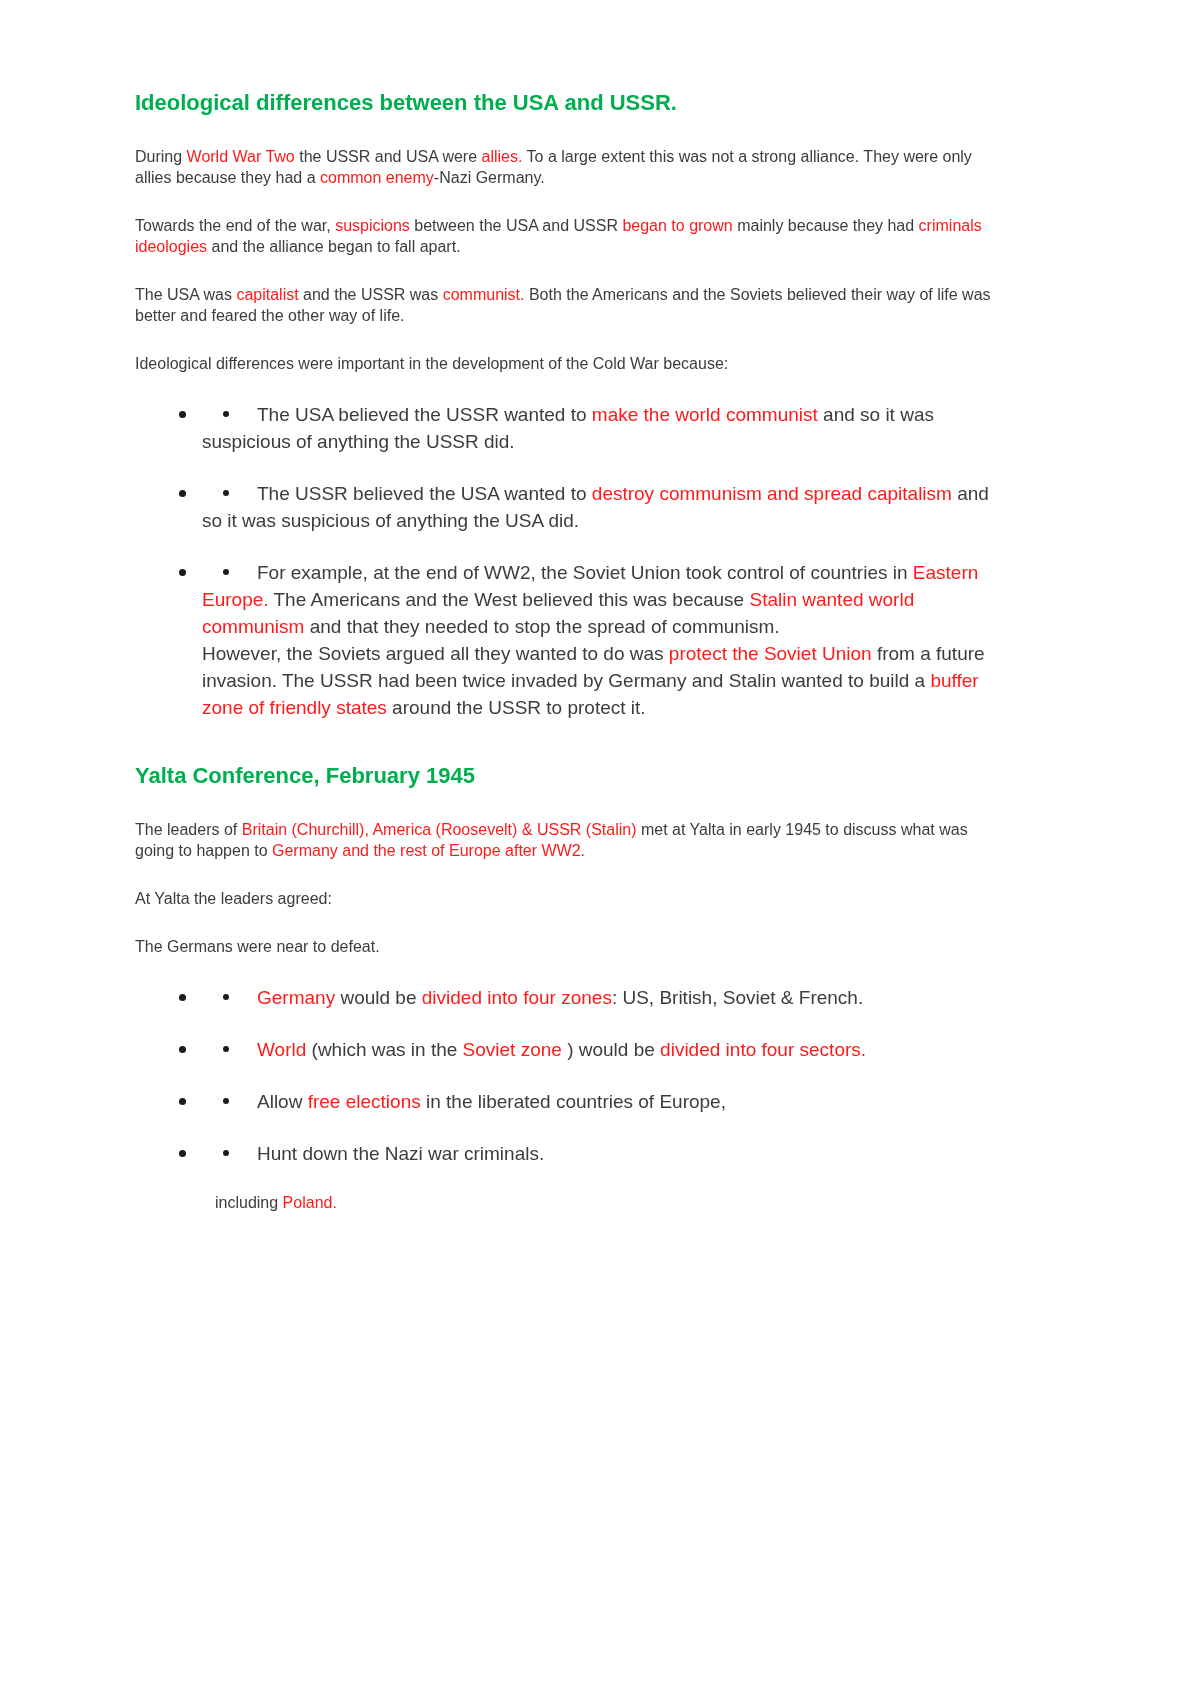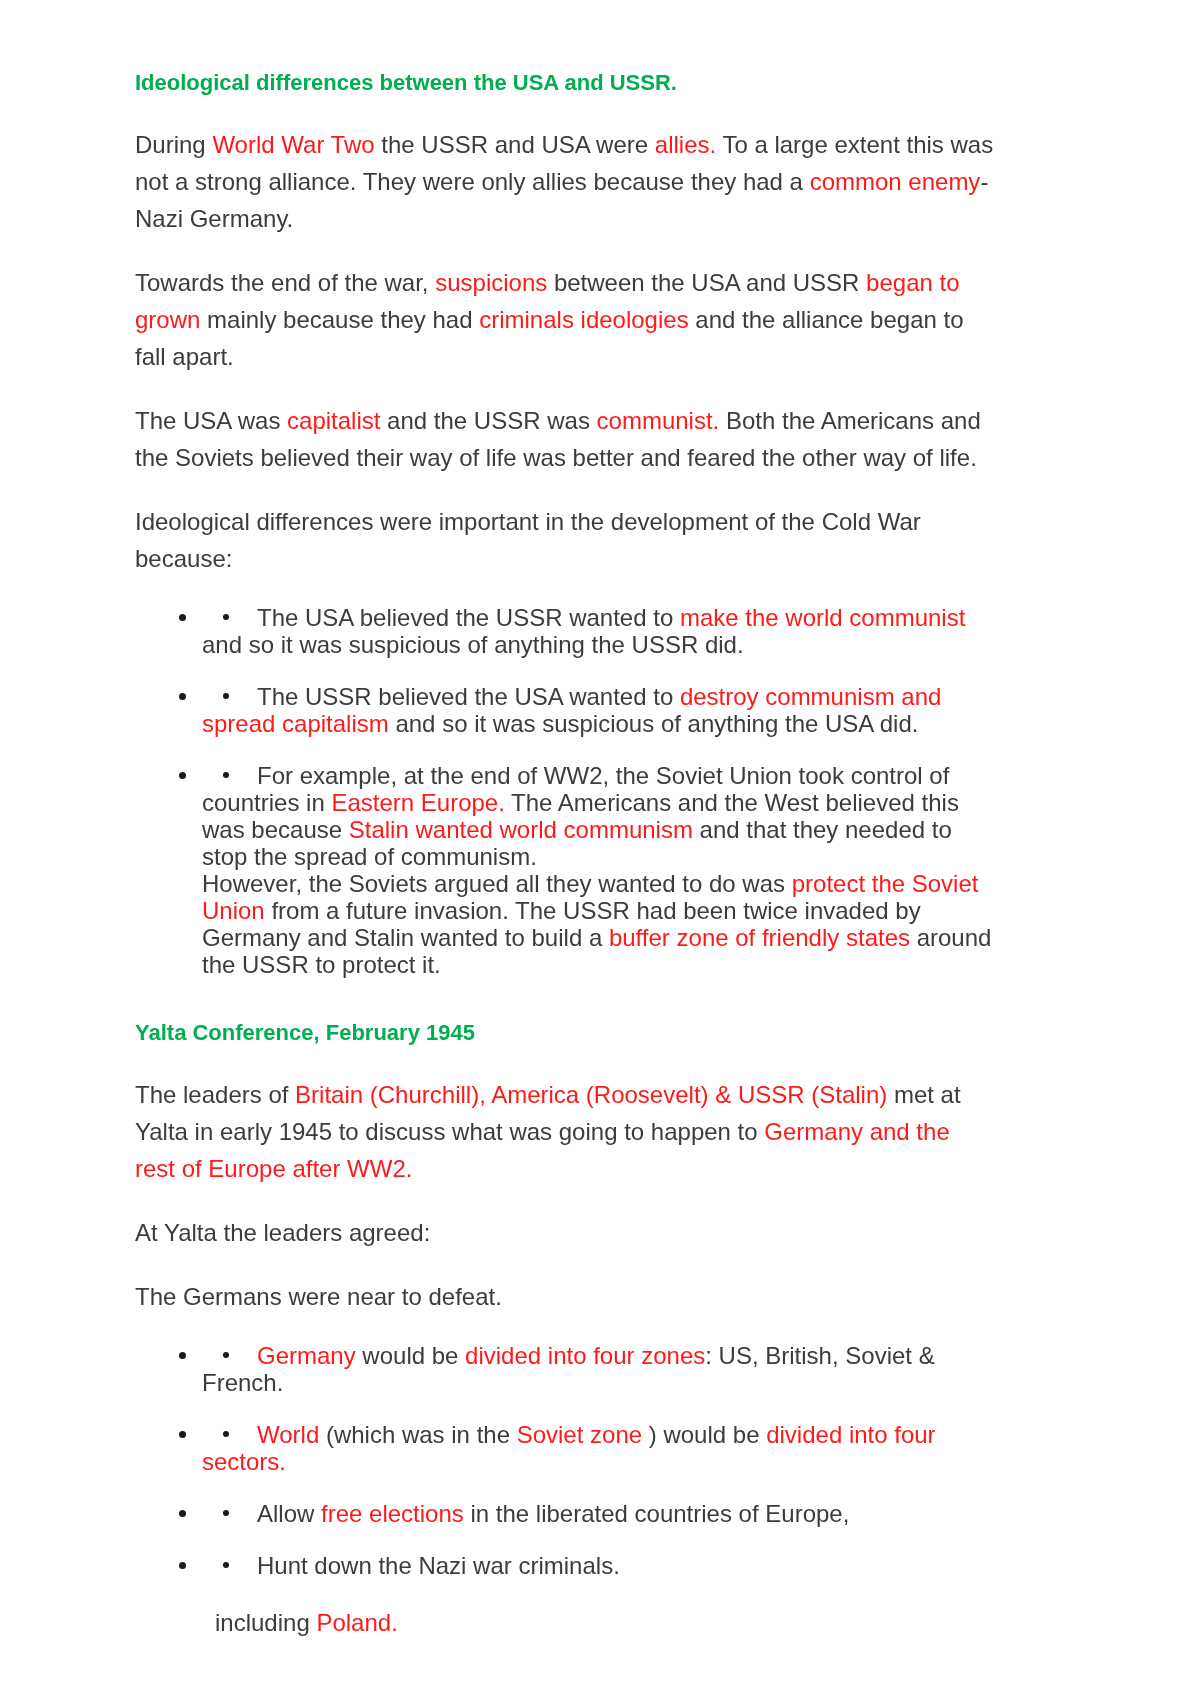--- a/index.html
+++ b/index.html
@@ -8,42 +8,42 @@
     --body:#3C3C3C;
     --bg:#FFFFFF;
   }
   html,body{margin:0;padding:0;background:#e9e9e9;}
   .page{
     width:1200px;
     height:1698px;
     margin:0 auto;
     background:var(--bg);
     box-sizing:border-box;
-    padding:68px 205px 0 135px;
+    padding:88px 205px 0 135px;
     overflow:hidden;
     color:var(--body);
     font-family:"Liberation Sans", sans-serif;
   }
   .heading{
     font-size:22px;
     line-height:30px;
     font-weight:bold;
     color:var(--green);
     margin:0 0 28px 0;
   }
   .heading.later{margin-top:40px;}
   .para{
-    font-size:24px;
-    line-height:37px;
+    font-size:16px;
+    line-height:21px;
     margin:16px 0 27px 0;
   }
   .bullet{
     position:relative;
     margin:0 0 25px 67px;
-    font-size:24px;
+    font-size:19px;
     line-height:27px;
     text-indent:55px;
   }
   .bullet .marker{
     position:absolute;
     top:10px;
     border-radius:50%;
     background:#1a1a1a;
     text-indent:0;
   }

